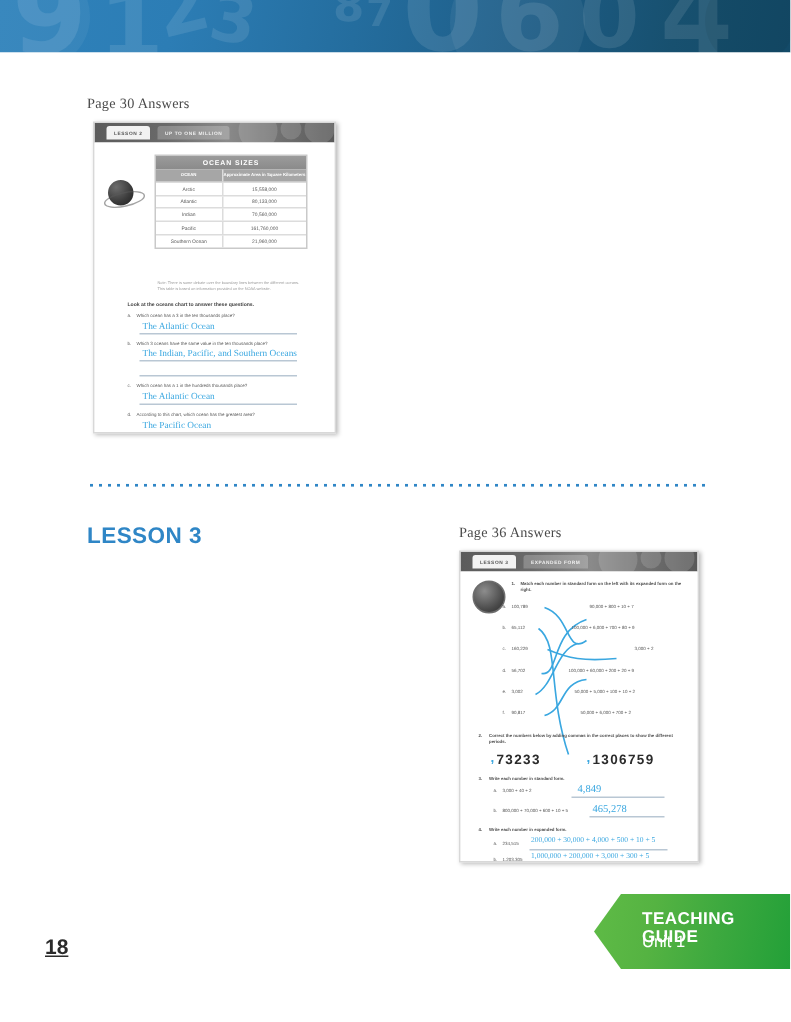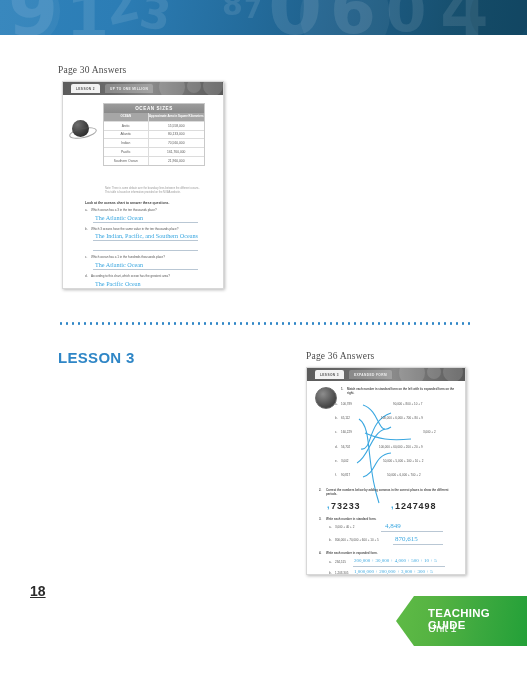--- a/index.html
+++ b/index.html
@@ -311,51 +311,51 @@
       <div class="mitem" style="left:72px;top:64px;">100,000 + 60,000 + 200 + 20 + 9</div>
       <div class="mitem" style="left:76px;top:78px;">50,000 + 5,000 + 100 + 10 + 2</div>
       <div class="mitem" style="left:80px;top:92px;">50,000 + 6,000 + 700 + 2</div>
 
       <div class="mi" style="left:12px;top:107px;">2.</div>
       <div class="mi" style="left:19px;top:107px;width:126px;">Correct the numbers below by adding commas in the correct places to show the different periods.</div>
 
       <div class="bigcomma" style="left:20px;top:119px;">,</div>
       <div class="bignum" style="left:24px;top:120px;">73233</div>
       <div class="bigcomma" style="left:84px;top:119px;">,</div>
-      <div class="bignum" style="left:88px;top:120px;">1247498</div>
+      <div class="bignum" style="left:88px;top:120px;">1306759</div>
 
       <div class="mi" style="left:12px;top:136px;">3.</div>
       <div class="mi" style="left:19px;top:136px;">Write each number in standard form.</div>
 
       <div class="mitem" style="left:22px;top:144px;">a.</div>
       <div class="mitem" style="left:28px;top:144px;">3,000 + 40 + 2</div>
       <div class="ansline" style="left:74px;top:150px;width:62px;"></div>
       <div class="blueans" style="left:78px;top:141px;font-size:7px;">4,849</div>
 
       <div class="mitem" style="left:22px;top:157px;">b.</div>
       <div class="mitem" style="left:28px;top:157px;">800,000 + 70,000 + 600 + 10 + 5</div>
       <div class="ansline" style="left:86px;top:163px;width:50px;"></div>
-      <div class="blueans" style="left:88px;top:154px;font-size:7px;">870,615</div>
+      <div class="blueans" style="left:88px;top:154px;font-size:7px;">465,278</div>
 
       <div class="mi" style="left:12px;top:170px;">4.</div>
       <div class="mi" style="left:19px;top:170px;">Write each number in expanded form.</div>
 
       <div class="mitem" style="left:22px;top:179px;">a.</div>
       <div class="mitem" style="left:28px;top:179px;">234,515</div>
       <div class="ansline" style="left:46px;top:185px;width:92px;"></div>
       <div class="blueans" style="left:47px;top:177px;font-size:5px;">200,000 + 30,000 + 4,000 + 500 + 10 + 5</div>
 
       <div class="mitem" style="left:22px;top:190px;">b.</div>
       <div class="mitem" style="left:28px;top:190px;">1,203,305</div>
 
       <div class="blueans" style="left:47px;top:188px;font-size:5px;">1,000,000 + 200,000 + 3,000 + 300 + 5</div>
 
     </div>
   </div>
 
-  <div class="folio" style="top:548px;text-decoration:underline;">18</div>
+  <div class="folio" style="top:588px;text-decoration:underline;">18</div>
 
   <div class="badge" style="top:561px;">
     <div class="t1">TEACHING GUIDE</div>
     <div class="t2">Unit 1</div>
   </div>
 
 </div>
 
 </body></html>

